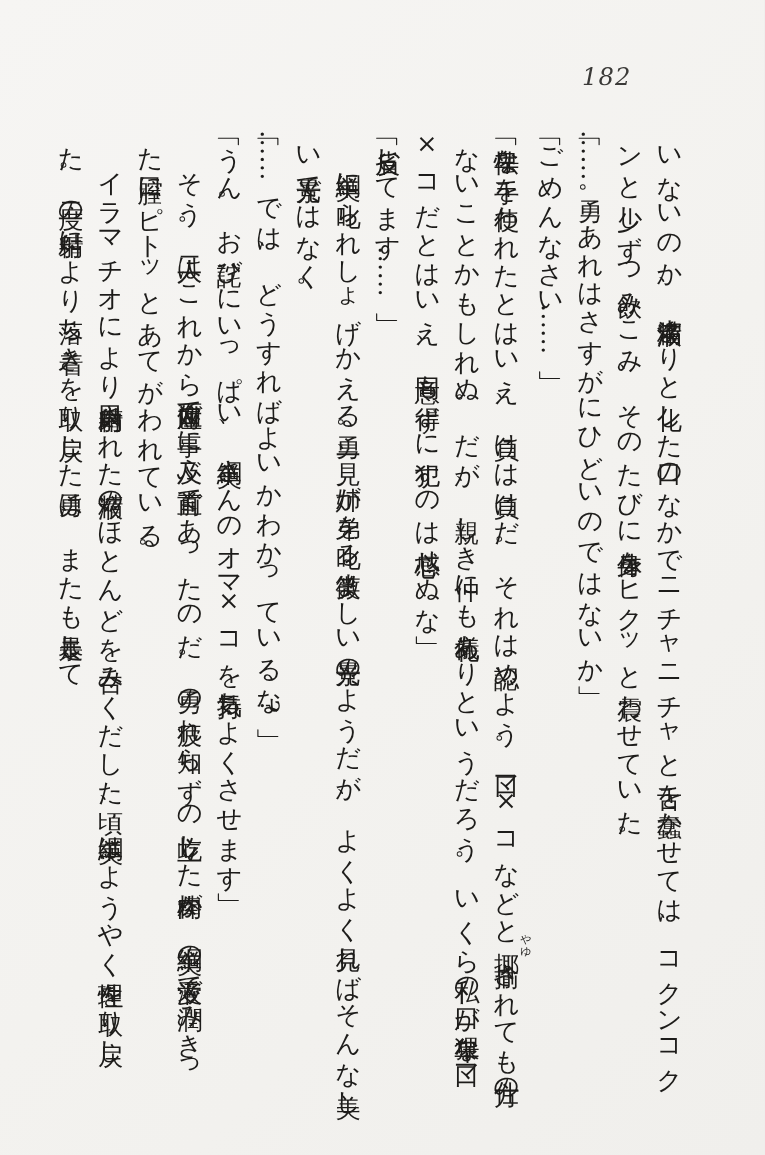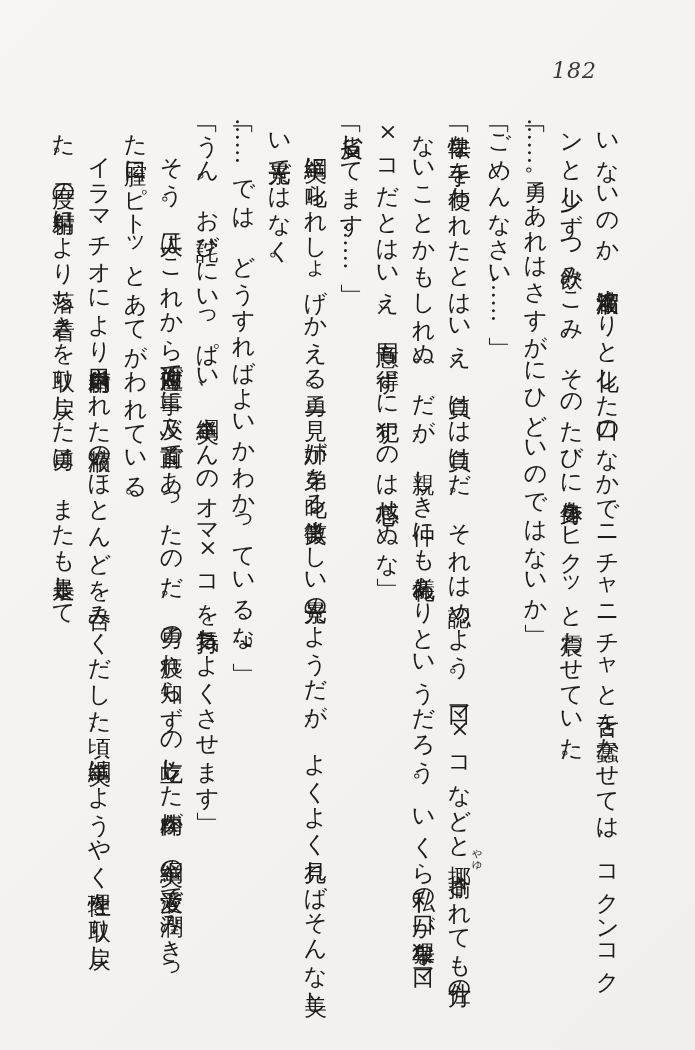--- a/index.html
+++ b/index.html
@@ -15,21 +15,21 @@
   }
   .book-page {
     position: relative;
     width: 695px;
     height: 1050px;
     background: linear-gradient(135deg, #f6f5f3 0%, #f3f2ef 55%, #f0efec 100%);
   }
   .page-number {
     position: absolute;
     top: 58px;
-    left: 552px;
+    left: 529px;
     font-family: "DejaVu Serif", "Liberation Serif", serif;
     font-style: italic;
     font-size: 22px;
     letter-spacing: 1px;
     color: #3b3a38;
   }
   .text-block {
     position: absolute;
     top: 118px;
     right: 69px;

